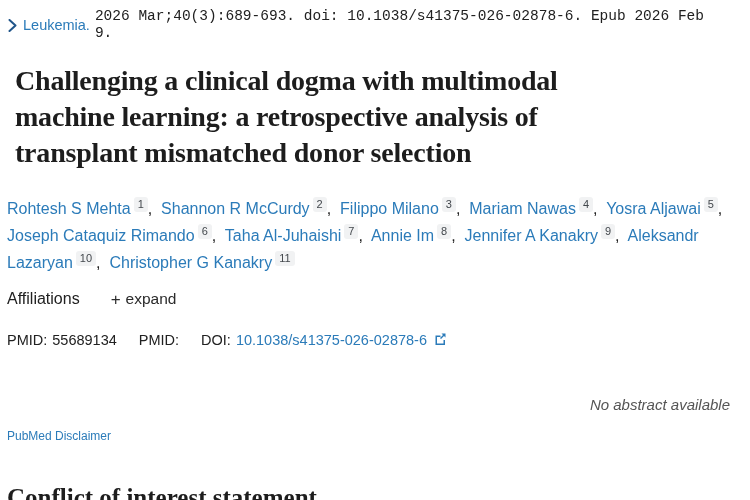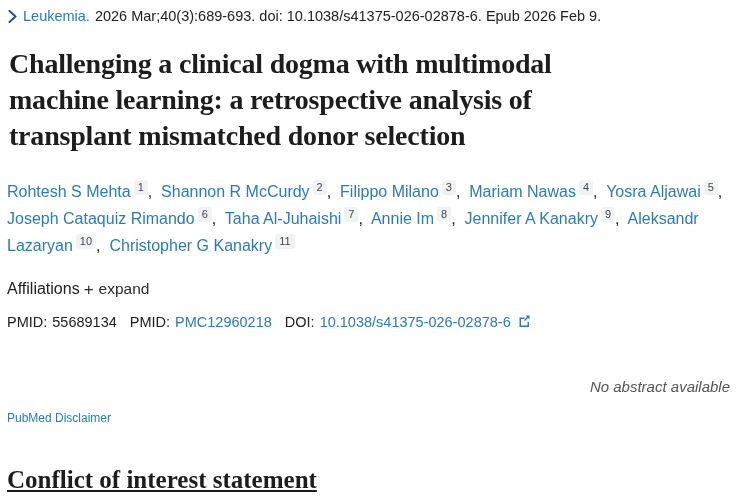--- a/index.html
+++ b/index.html
@@ -16,45 +16,45 @@
     width:750px;height:500px;overflow:hidden;background:#ffffff;
     font-family:"Liberation Sans","DejaVu Sans",sans-serif;
     color:var(--text);
   }
   .page{padding:8px 20px 0 7px;}
   
   .citation-line{font-size:14.5px;line-height:17px;display:flex;align-items:center;gap:5px;}
   .chev{display:inline-flex;align-items:center;color:var(--chev);cursor:pointer;}
   .chev svg{display:block;}
   a{text-decoration:none;color:var(--link);cursor:pointer;}
-  .cite-rest{color:var(--text);}
+  .cite-rest{color:var(--text);font-family:Liberation Mono, monospace;}
   
   .title{
     font-family:"Liberation Serif","DejaVu Serif",serif;
     font-weight:700;font-size:28px;line-height:36px;letter-spacing:-0.2px;
-    color:#1d1d1d;max-width:648px;margin:21px 0 0 2px;
+    color:#1d1d1d;max-width:648px;margin:21px 0 0 8px;
   }
   
   .authors{margin-top:24px;font-size:16px;line-height:27px;max-width:726px;color:var(--text);}
   .author-link{color:var(--link);margin-top:8px;}
   .affil-sup{
     display:inline-block;background:var(--supbg);color:var(--supfg);
     font-size:11px;line-height:13px;padding:1px 4px;border-radius:3px;
     vertical-align:6px;margin-left:3px;cursor:pointer;
   }
   .sep{color:var(--text);}
   
-  .affil-row{margin-top:21px;font-size:16px;display:flex;align-items:center;gap:4px;}
+  .affil-row{margin-top:14px;font-size:16px;display:flex;align-items:center;gap:31px;}
   .expand-btn{
     background:none;border:none;padding:0;font:inherit;color:#2b2b2b;
     display:inline-flex;align-items:center;gap:5px;cursor:pointer;font-size:15.5px;
   }
   .plus{font-size:17px;font-weight:400;line-height:1;}
   
-  .ids-row{margin-top:16px;font-size:14.5px;display:flex;align-items:center;gap:13px;}
+  .ids-row{margin-top:24px;font-size:14.5px;display:flex;align-items:center;gap:22px;}
   .id-group{display:inline-flex;align-items:center;gap:5px;}
   .ext-icon{display:inline-block;margin-left:2px;vertical-align:-2px;}
   
   .no-abstract{margin-top:48px;font-size:15px;font-style:italic;color:var(--muted);text-align:right;}
   .disclaimer-row{margin-top:16px;font-size:12px;}
   
   .coi-heading{
     font-family:"Liberation Serif","DejaVu Serif",serif;
     font-weight:700;font-size:25px;color:#1d1d1d;margin:41px 0 0 0;text-decoration:underline;
   }
@@ -86,21 +86,20 @@
     </button>
   </div>
 
   <div class="ids-row">
     <span class="id-group">
       <span class="id-label">PMID:</span>
       <span class="id-value">55689134</span>
     </span>
     <span class="id-group">
       <span class="id-label">PMID:</span>
-      <a class="id-link">PMC12960218</a>
     </span>
     <span class="id-group">
       <span class="id-label">DOI:</span>
       <a class="id-link">10.1038/s41375-026-02878-6</a>
       <span class="ext-icon">
         <svg width="13" height="13" viewBox="0 0 13 13">
           <path d="M1.5 3.5 h5 v1.5 h-3.5 v6.5 h6.5 v-3.5 h1.5 v5 h-9.5 z" fill="#2b7bb9"></path>
           <path d="M7.5 1.5 h4 v4 l-1.5 -1.5 l-3 3 l-1 -1 l3 -3 z" fill="#2b7bb9"></path>
         </svg>
       </span>

